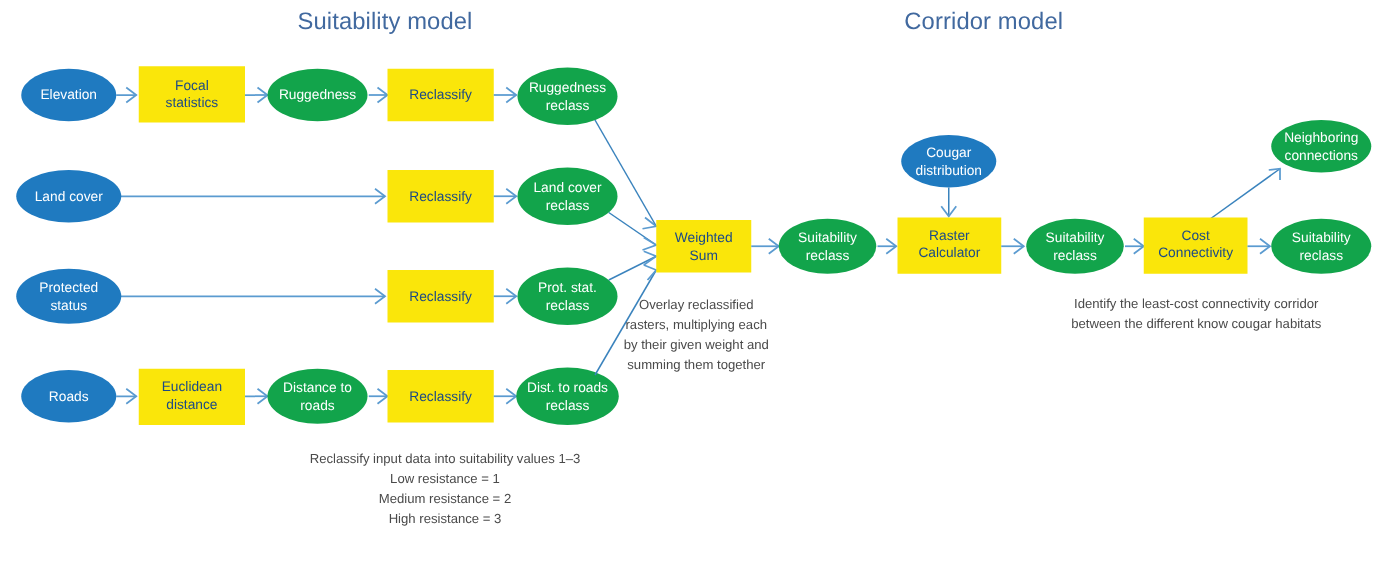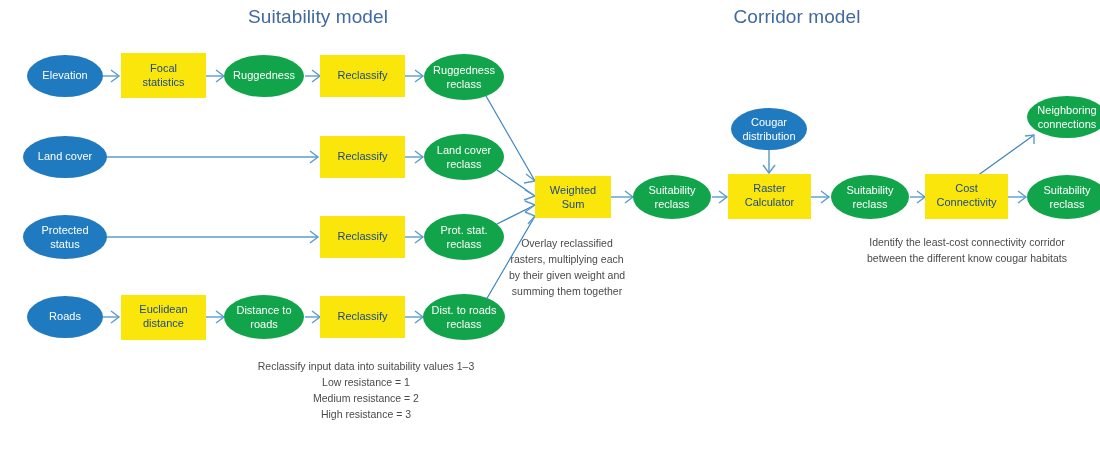--- a/index.html
+++ b/index.html
@@ -9,21 +9,21 @@
   }
   body {
     width: 1100px;
     height: 452px;
     position: relative;
     overflow: hidden;
     font-family: "Liberation Sans", sans-serif;
   }
   #diagram-root {
     position: absolute;
-    left: 16px;
+    left: 6px;
     top: 0;
     width: 869px;
     height: 452px;
     border-radius: 17px;
   }
   svg#flow {
     position: absolute;
     left: 0;
     top: 0;
     width: 1100px;

